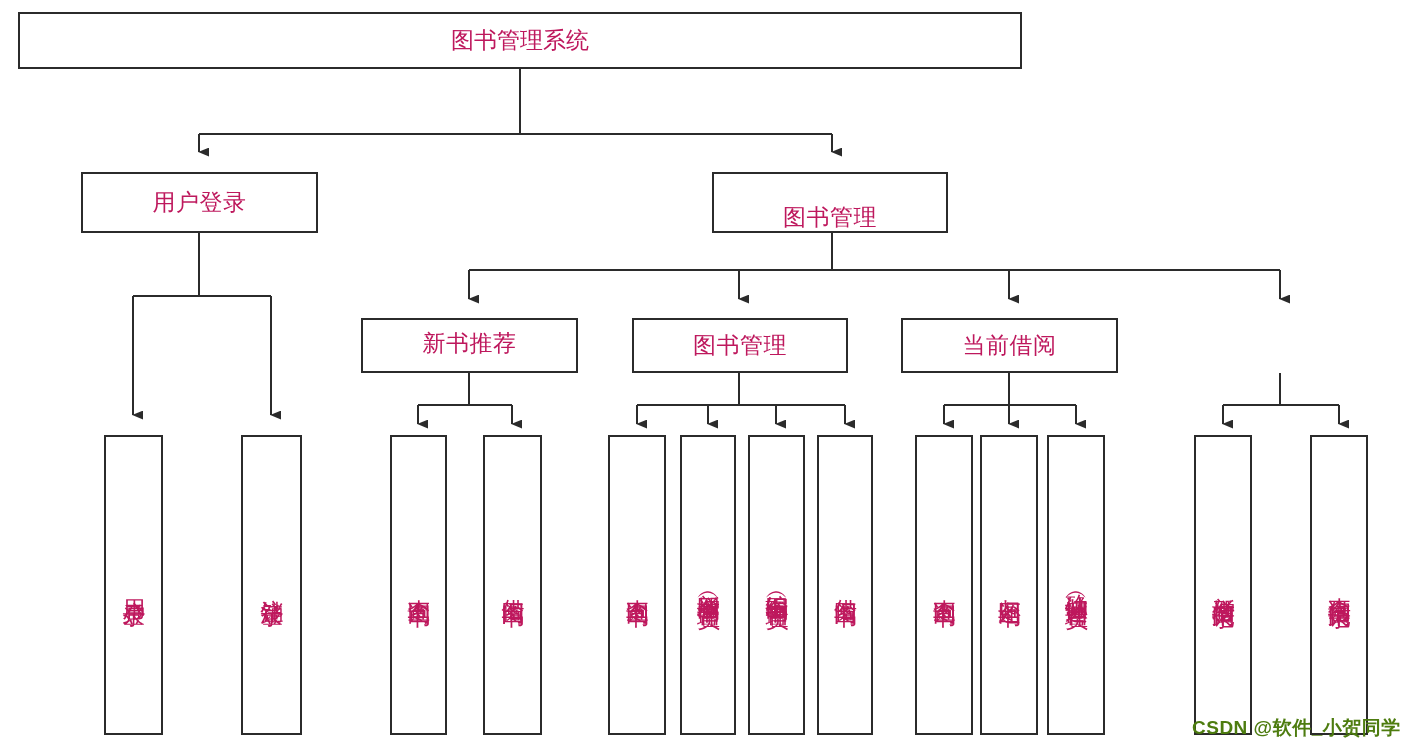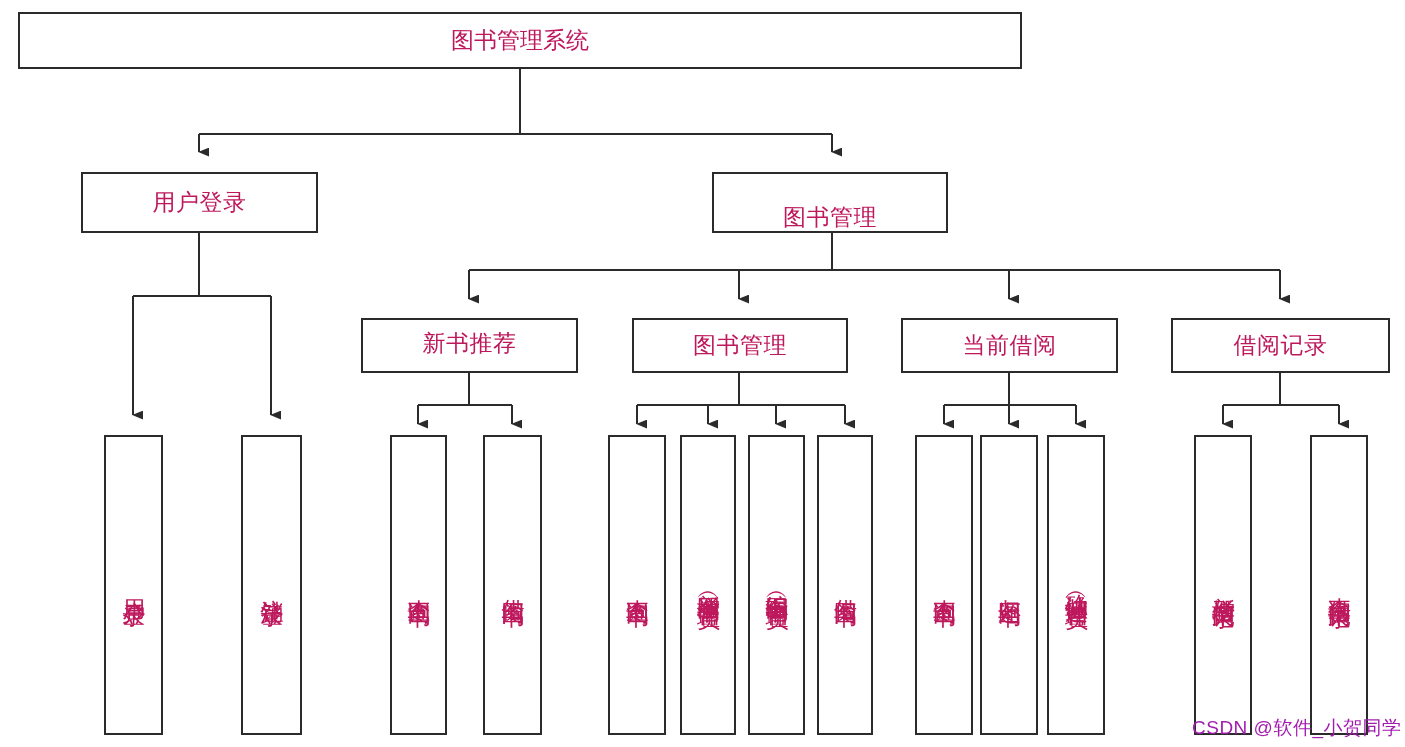--- a/index.html
+++ b/index.html
@@ -53,24 +53,25 @@
     text-align: center;
   }
   .node-v span {
     writing-mode: vertical-rl;
     text-orientation: upright;
     display: inline-block;
   }
   .watermark {
     position: absolute;
     font-size: 19px;
-    color: #a21caf;
+    color: #4d7c0f;
     white-space: nowrap;
     letter-spacing: 0.5px;
     pointer-events: none;
+    font-weight: bold;
   }
 </style>
 </head>
 <body>
 
 <div id="diagram-root">
 
   <svg id="edges-layer" viewBox="0 0 1405 747" xmlns="http://www.w3.org/2000/svg">
     <defs>
       <marker id="arrowhead" markerWidth="9" markerHeight="11" refX="4.5" refY="10.2" orient="auto" markerUnits="userSpaceOnUse">
@@ -134,23 +135,20 @@
 
   <div class="node node-h" style="left:361px; top:318px; width:217px; height:55px;font-family:Liberation Mono, monospace;">
     <span>新书推荐</span>
   </div>
   <div class="node node-h" style="left:632px; top:318px; width:216px; height:55px;">
     <span>图书管理</span>
   </div>
   <div class="node node-h" style="left:901px; top:318px; width:217px; height:55px;">
     <span>当前借阅</span>
   </div>
-  <div class="node node-h" style="left:1171px; top:318px; width:219px; height:55px;">
-    <span>借阅记录</span>
-  </div>
 
   <div class="node node-v" style="left:104px; top:435px; width:59px; height:300px;">
     <span>用户登录</span>
   </div>
   <div class="node node-v" style="left:241px; top:435px; width:61px; height:300px;">
     <span>注销登录</span>
   </div>
 
   <div class="node node-v" style="left:390px; top:435px; width:57px; height:300px;">
     <span>查询图书</span>

